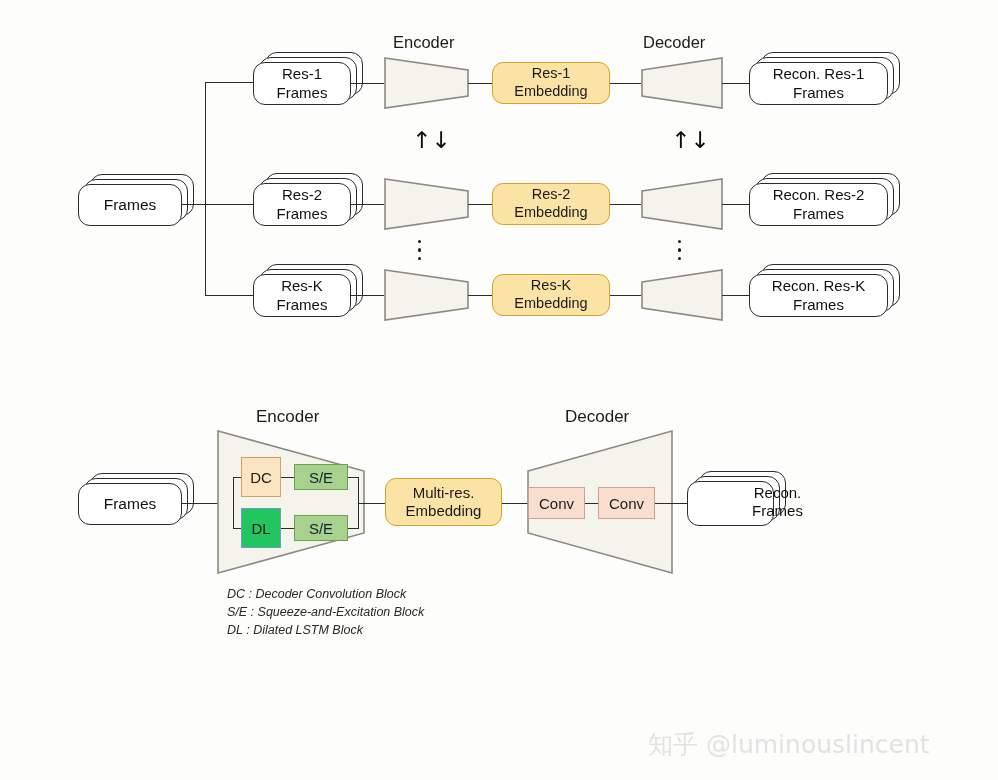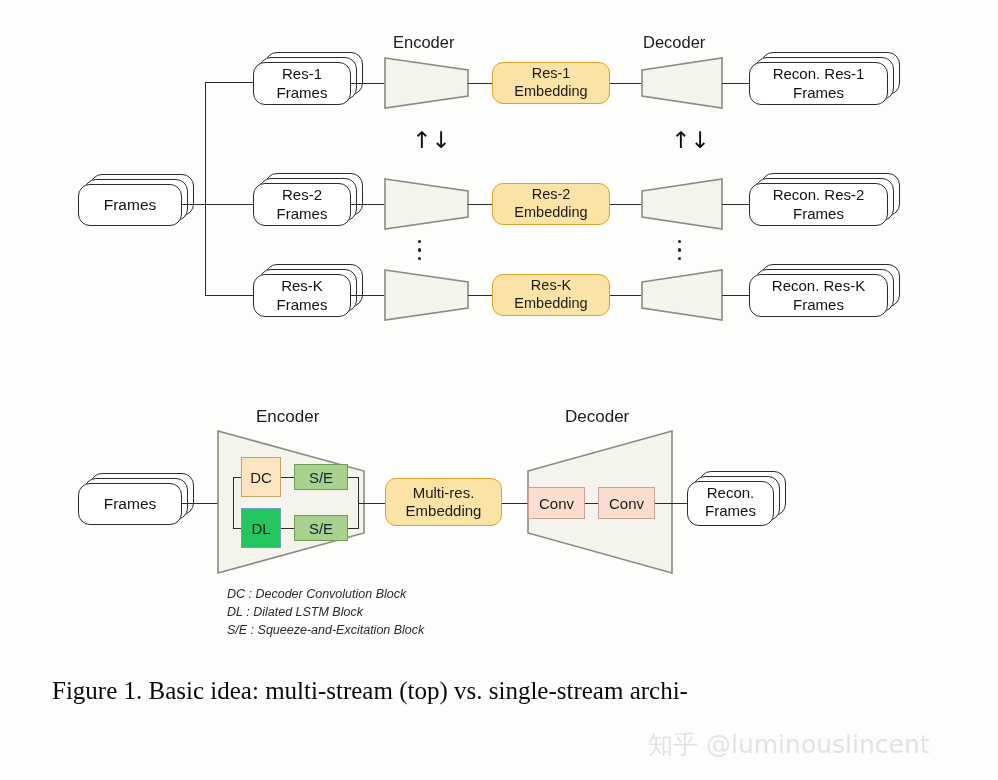--- a/index.html
+++ b/index.html
@@ -388,33 +388,32 @@
     <div class="block conv" style="left:598px; top:487px; width:57px; height:32px;">
       <span>Conv</span>
     </div>
 
     <div class="line h" style="left:655px; top:503px; width:33px;"></div>
 
     <div class="frames-stack" style="left:687px; top:481px; width:87px; height:45px;">
       <div class="sheet s3" style="width:87px;height:45px;"></div>
       <div class="sheet s2" style="width:87px;height:45px;"></div>
       <div class="sheet s1" style="width:87px;height:45px;"></div>
-      <div class="label" style="width:87px;height:42px;font-size:15px;">
+      <div class="label" style="width:87px;height:42px;font-size:15px;margin-left:47px;">
         <span>Recon.</span>
         <span>Frames</span>
       </div>
     </div>
 
     <div class="legend" style="left:227px; top:585px;">
       <div>DC : Decoder Convolution Block</div>
+      <div>S/E : Squeeze-and-Excitation Block</div>
       <div>DL : Dilated LSTM Block</div>
-      <div>S/E : Squeeze-and-Excitation Block</div>
     </div>
 
   </div>
 
   <div class="caption" style="left:52px; top:675px;">
-    <div>Figure 1.  Basic idea: multi-stream (top) vs.  single-stream archi-</div>
   </div>
 
   <div class="watermark" style="left:648px; top:728px;">知乎 @luminouslincent</div>
 
 </div>
 
 </body></html>

